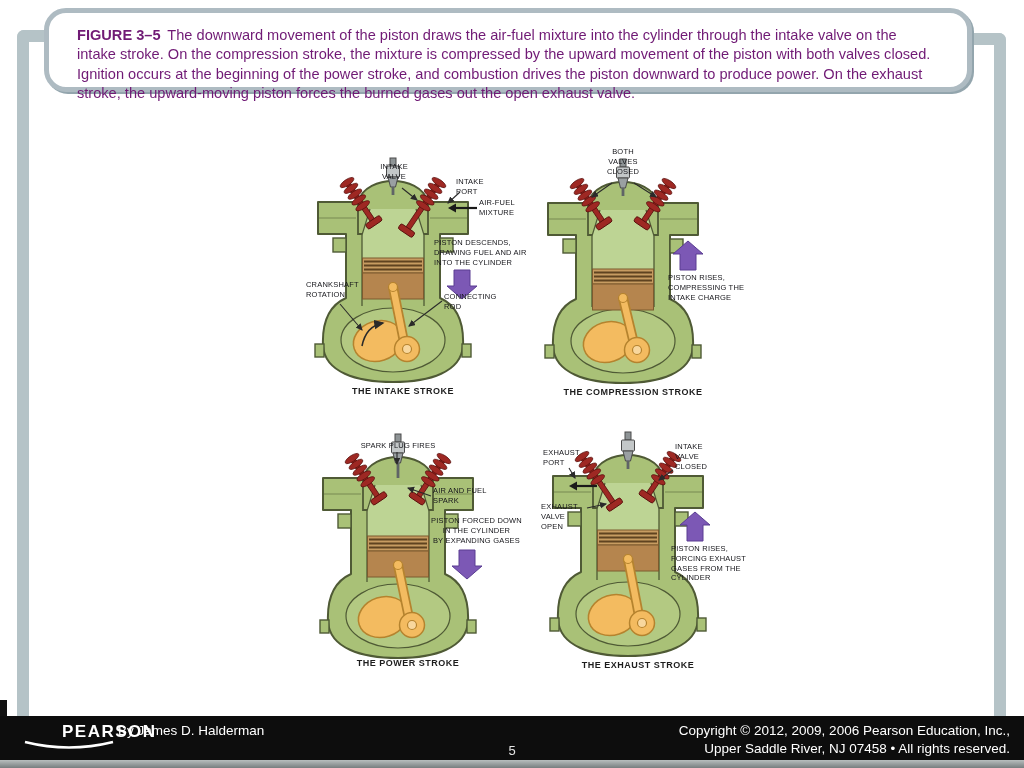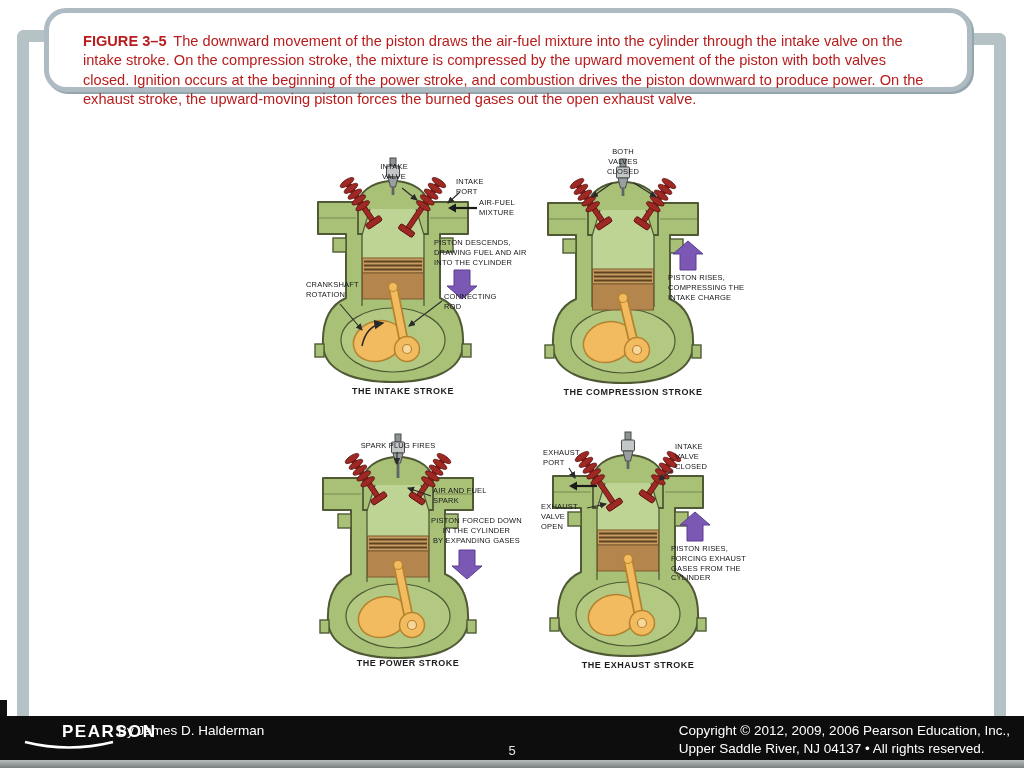--- a/index.html
+++ b/index.html
@@ -11,21 +11,21 @@
   .pipe{position:absolute;background:#b5c3c7;}
   .pipe-left-v{left:17px;top:30px;width:12px;height:686px;border-top-left-radius:7px;}
   .pipe-left-h{left:17px;top:30px;width:42px;height:12px;border-top-left-radius:7px;}
   .pipe-right-v{left:994px;top:33px;width:12px;height:683px;border-top-right-radius:7px;}
   .pipe-right-h{left:960px;top:33px;width:46px;height:12px;border-top-right-radius:7px;}
 
   
   .caption-box{position:absolute;left:44px;top:8px;width:928px;height:84px;box-sizing:border-box;
       background:#ffffff;border:5px solid #aebbc2;border-radius:22px;
       box-shadow:2px 2px 0 #93a5ad;}
-  .caption-text{margin:12px;padding:7px 22px;font-size:14.6px;line-height:1.32;color:#b91c1c;}
+  .caption-text{margin:6px;padding:7px 22px;font-size:14.6px;line-height:1.32;color:#701a75;}
   .caption-text b{margin-right:3px;}
 
   
   .panel{position:absolute;width:250px;}
   .engine-svg{position:absolute;left:0;top:0;width:250px;height:250px;}
   .lbl{position:absolute;white-space:pre-line;font-size:7.5px;font-weight:normal;
        line-height:1.3;color:#15151a;letter-spacing:.2px;}
   .lbl.center{text-align:center;}
   .panel-title{position:absolute;left:0;width:100%;text-align:center;font-size:9px;
        font-weight:bold;letter-spacing:.5px;color:#1d1d1d;}
@@ -34,21 +34,21 @@
   .footer-notch{position:absolute;left:0;top:700px;width:7px;height:17px;background:#111;}
   .footer-bar{position:absolute;left:0;top:716px;width:1024px;height:44px;background:#0d0d0d;}
   .footer-strip{position:absolute;left:0;top:760px;width:1024px;height:8px;
        background:linear-gradient(#b8bebe,#777e7f);}
   .pearson-logo{position:absolute;left:22px;top:6px;width:96px;}
   .pearson-text{font-weight:bold;font-size:17px;letter-spacing:1.5px;color:#ffffff;margin-left:40px;}
   .pearson-swoosh{display:block;margin-top:-2px;}
   .book-info{position:absolute;left:118px;top:6px;color:#ffffff;font-size:13.5px;line-height:1.35;}
   .book-title{font-style:italic;}
   .copyright{position:absolute;right:14px;top:6px;color:#ffffff;font-size:13.5px;
-       line-height:1.35;}
+       line-height:1.35;text-align:right;}
   .page-number{position:absolute;left:0;top:27px;width:100%;text-align:center;
        font-size:13px;color:#e3e3e3;}
 </style>
 </head>
 <body>
 
 <div class="slide">
 
   <div class="pipe pipe-left-h"></div>
   <div class="pipe pipe-left-v"></div>
@@ -334,19 +334,19 @@
       <div class="pearson-text">PEARSON</div>
       <svg class="pearson-swoosh" width="94" height="12" viewBox="0 0 94 12">
           <path d="M3,2 Q47,13 91,2" fill="none" stroke="#ffffff" stroke-width="2.4"></path>
         </svg>
     </div>
     <div class="book-info">
       <div class="book-author">By James D. Halderman</div>
     </div>
     <div class="copyright">
       <div>Copyright © 2012, 2009, 2006 Pearson Education, Inc.,</div>
-      <div>Upper Saddle River, NJ 04137 • All rights reserved.</div>
+      <div>Upper Saddle River, NJ 07458 • All rights reserved.</div>
     </div>
     <div class="page-number">5</div>
   </div>
   <div class="footer-strip"></div>
 
 </div>
 
 </body></html>

